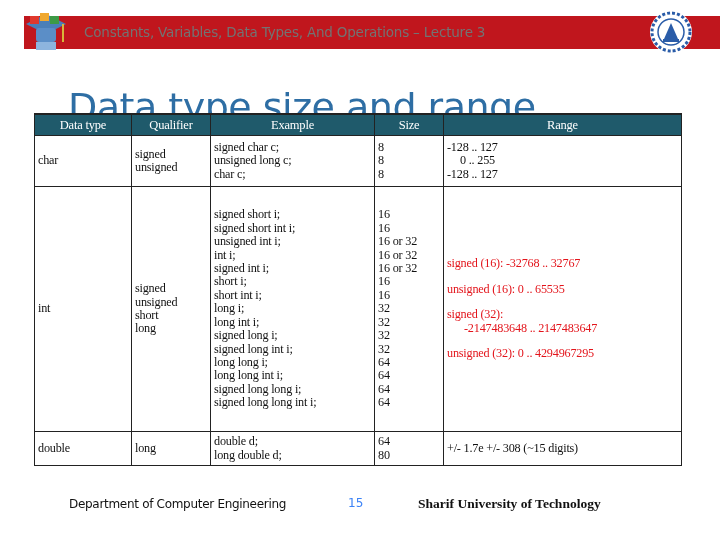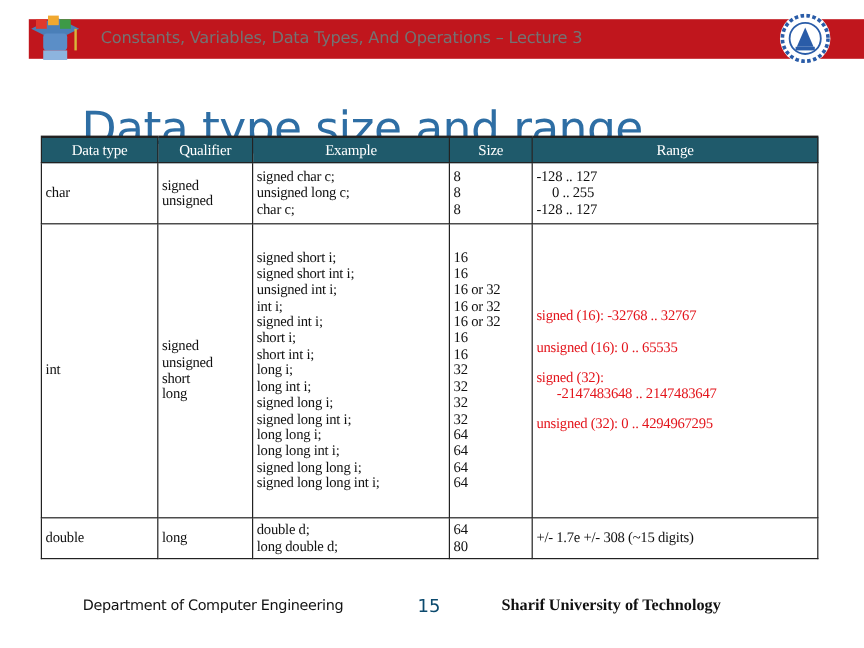--- a/index.html
+++ b/index.html
@@ -17,21 +17,21 @@
   .col-ex { width: 157px; }
   .col-size { width: 62px; }
   .col-range { width: 231px; }
   .multi div { white-space: nowrap; }
   .red { color: #e3141b; }
   .red p { margin: 0; white-space: nowrap; }
   .red .gap { height: 12px; }
   .indent1 { padding-left: 13px; }
   .indent2 { padding-left: 17px; }
   .footer-dept { position: absolute; left: 69px; top: 497px; font-size: 12px; font-family: "DejaVu Sans", sans-serif; color: #111; letter-spacing: -0.3px; }
-  .footer-page { position: absolute; left: 348px; top: 496px; font-size: 15px; font-family: "DejaVu Sans", sans-serif; color: #0c4a6e; }
+  .footer-page { position: absolute; left: 348px; top: 496px; font-size: 12px; font-family: "DejaVu Sans", sans-serif; color: #3b82f6; }
   .footer-univ { position: absolute; left: 418px; top: 496px; font-size: 13.5px; font-family: "Liberation Serif", serif; font-weight: bold; color: #111; }
 </style>
 </head>
 <body>
 
 <div class="header-bar"></div>
 <svg class="logo-left" viewBox="0 0 48 44">
   <polygon points="4,14 24,4 44,14 24,24" fill="#4a7fb8"></polygon>
   <rect x="14" y="18" width="20" height="14" rx="3" fill="#5b8ec7"></rect>
   <rect x="40" y="14" width="2" height="18" fill="#d8b63a"></rect>

